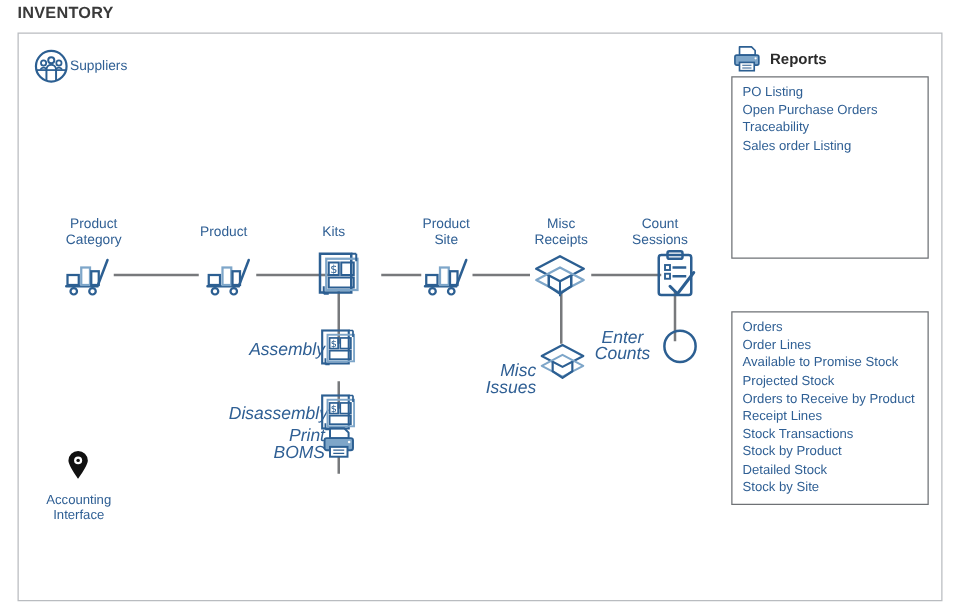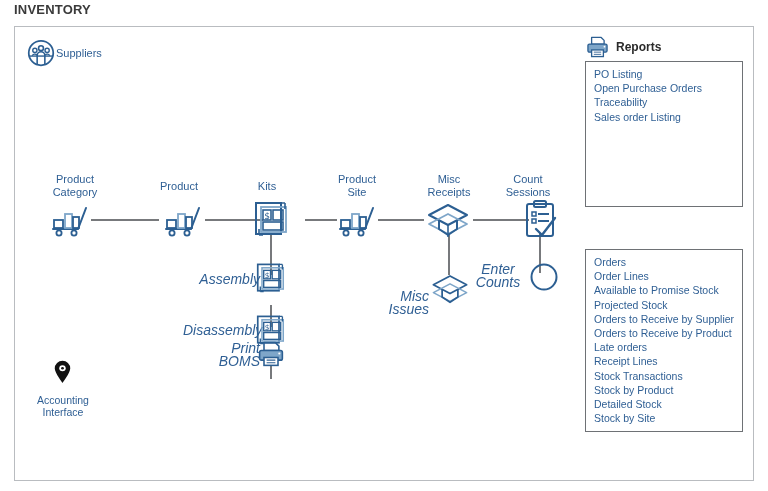--- a/index.html
+++ b/index.html
@@ -328,23 +328,21 @@
         <div class="panel-item">Sales order Listing</div>
       </div>
     </div>
 
     <div class="panel" style="left:570px; top:222px; width:158px;">
       <div class="panel-box">
         <div class="panel-item">Orders</div>
         <div class="panel-item">Order Lines</div>
         <div class="panel-item">Available to Promise Stock</div>
         <div class="panel-item">Projected Stock</div>
-        <div class="panel-item">Orders to Receive by Supplier</div>
         <div class="panel-item">Orders to Receive by Product</div>
-        <div class="panel-item">Late orders</div>
         <div class="panel-item">Receipt Lines</div>
         <div class="panel-item">Stock Transactions</div>
         <div class="panel-item">Stock by Product</div>
         <div class="panel-item">Detailed Stock</div>
         <div class="panel-item">Stock by Site</div>
       </div>
     </div>
 
   </div>
 </div>

